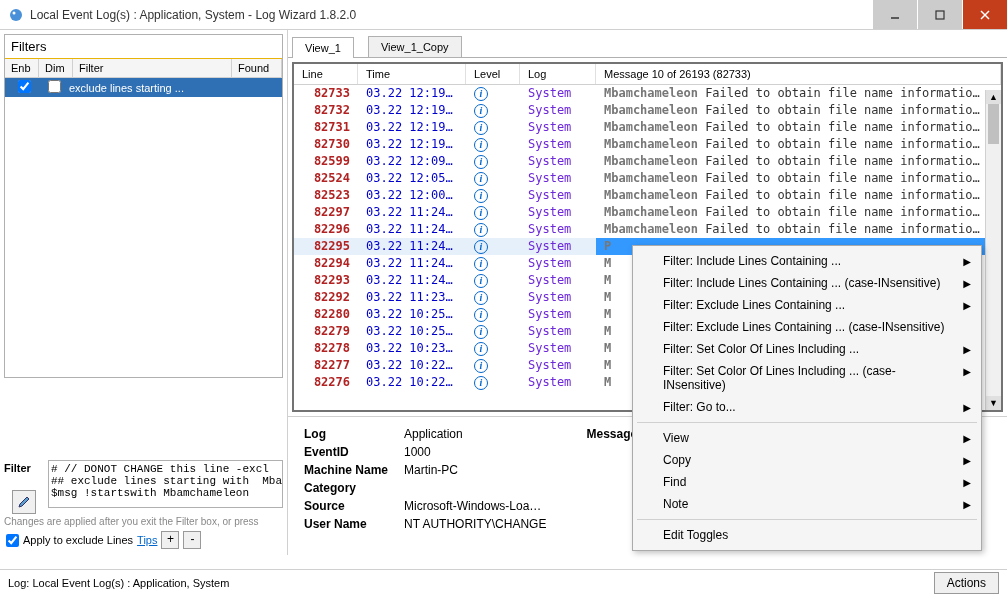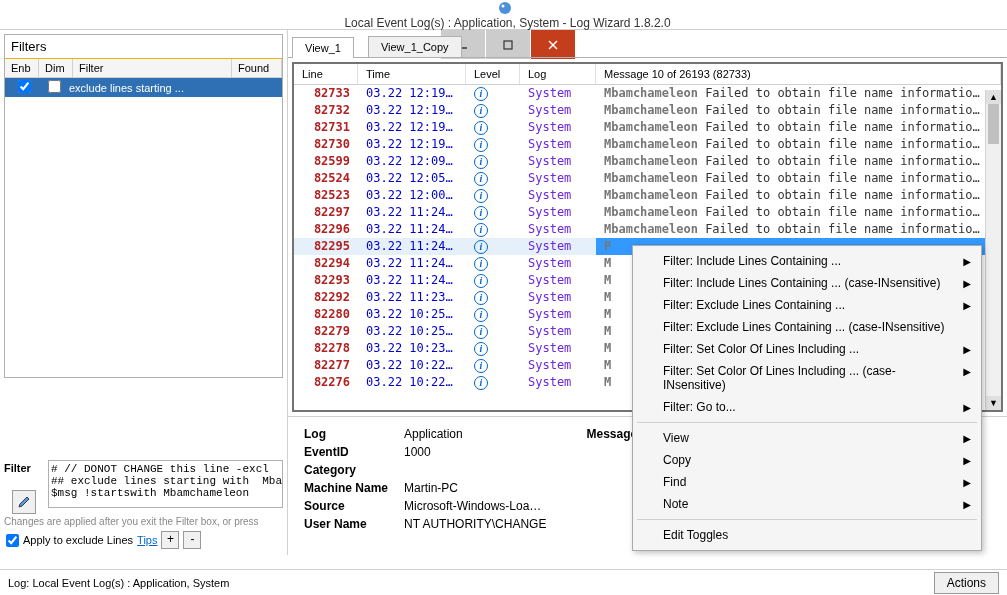--- a/index.html
+++ b/index.html
@@ -1,18 +1,18 @@
 <!DOCTYPE html>
 <html><head>
 <meta charset="utf-8">
 <style>
 * { box-sizing: border-box; margin: 0; padding: 0; }
 body { font-family: "Segoe UI", Tahoma, sans-serif; font-size: 12px; background: #fff; width: 1007px; height: 595px; overflow: hidden; position: relative; }
 
-.titlebar { height: 30px; background: #fff; border-bottom: 1px solid #d0d0d0; display: flex; align-items: center; padding-left: 8px; flex-direction: column; }
+.titlebar { height: 30px; background: #fff; border-bottom: 1px solid #d0d0d0; display: flex; align-items: center; padding-left: 8px; }
 .titlebar .app-icon { width: 16px; height: 16px; margin-right: 6px; }
 .titlebar .title { flex: 1; font-size: 12px; color: #333; }
 .winbtns { display: flex; }
 .winbtn { width: 45px; height: 29px; display: flex; align-items: center; justify-content: center; background: #ccc; border-left: 1px solid #fff; }
 .winbtn.close { background: #c43e1c; color: #fff; }
 .winbtn svg { width: 12px; height: 12px; }
 
 .main { display: flex; height: 525px; }
 .left { width: 288px; border-right: 1px solid #d0d0d0; display: flex; flex-direction: column; padding: 4px; }
 .right { flex: 1; display: flex; flex-direction: column; }
@@ -305,26 +305,26 @@
       <div class="detail-col">
         <div class="drow">
             <span class="dlabel">Log</span>
             <span class="dval">Application</span>
           </div>
         <div class="drow">
             <span class="dlabel">EventID</span>
             <span class="dval">1000</span>
           </div>
         <div class="drow">
+            <span class="dlabel">Machine Name</span>
+            <span class="dval">Martin-PC</span>
+          </div>
+        <div class="drow">
             <span class="dlabel">Category</span>
             <span class="dval"></span>
-          </div>
-        <div class="drow">
-            <span class="dlabel">Machine Name</span>
-            <span class="dval">Martin-PC</span>
           </div>
         <div class="drow">
             <span class="dlabel">Source</span>
             <span class="dval">Microsoft-Windows-Loa…</span>
           </div>
         <div class="drow">
             <span class="dlabel">User Name</span>
             <span class="dval">NT AUTHORITY\CHANGE</span>
           </div>
       </div>

